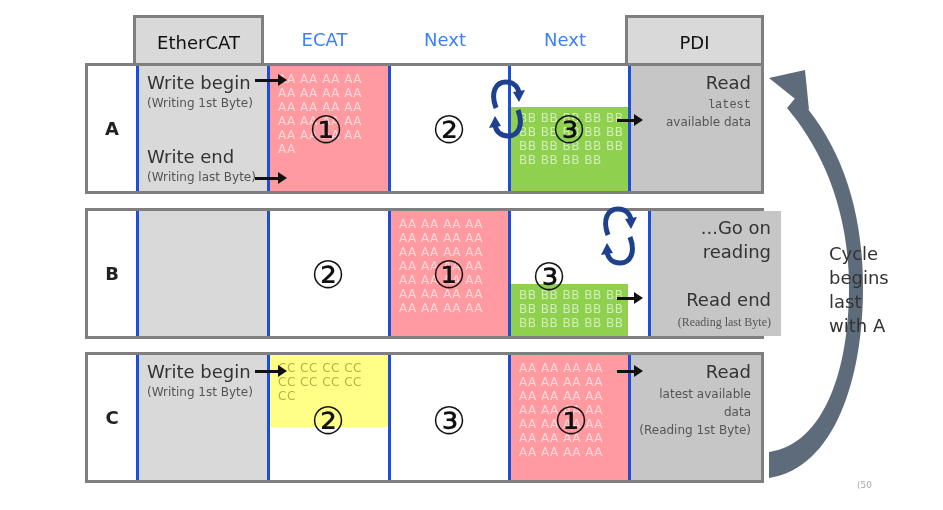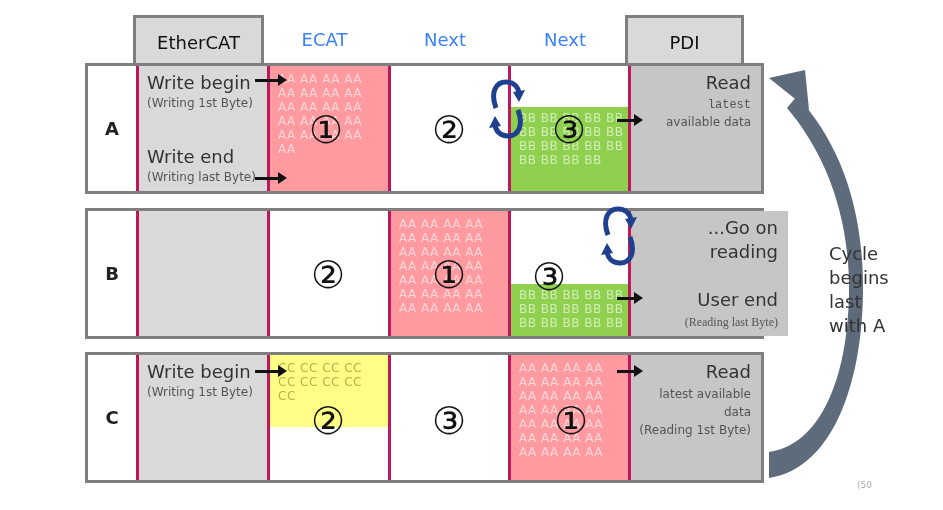--- a/index.html
+++ b/index.html
@@ -3,21 +3,21 @@
 <meta charset="utf-8">
 <style>
   html, body { margin:0; padding:0; background:#ffffff; }
   body { width:943px; height:510px; position:relative; overflow:hidden; font-family:"DejaVu Sans", sans-serif; color:#222; }
   .abs { position:absolute; box-sizing:border-box; }
   .hdr { text-align:center; font-size:18px; line-height:50px; top:15px; height:50px; }
   .hdr.boxed { background:#d9d9d9; border:3px solid #7f7f7f; border-bottom:none; font-weight:normal; color:#111; }
   .hdr.plain { color:#3b82f6; }
   .row { border:3px solid #7f7f7f; background:#fff; }
   .cell { position:absolute; top:0; bottom:0; box-sizing:border-box; }
-  .cell.sep { border-left:3px solid #be185d; }
+  .cell.sep { border-left:3px solid #1d4ed8; }
   .gray { background:#d9d9d9; }
   .gray2 { background:#c6c6c6; }
   .rowlbl { font-weight:bold; font-size:18px; display:flex; align-items:center; justify-content:center; }
   .pink { background:#ff9aa0; }
   .green { background:#8fd14f; }
   .yellow { background:#ffff88; }
   .hex { position:absolute; color:rgba(255,255,255,0.6); font-size:12px; line-height:14px; letter-spacing:0.5px; white-space:pre; font-family:"DejaVu Sans", sans-serif; }
   .hex.cc { color:#b8b040; }
   .num { position:absolute; font-size:38px; color:#111; line-height:40px; width:44px; text-align:center; }
   .txt-lg { font-size:18px; color:#333; white-space:nowrap; }
@@ -28,21 +28,21 @@
   .cycle-text { font-size:18px; line-height:24px; color:#333; }
   .pagenum { font-size:9px; color:#aaa; }
 </style>
 </head>
 <body>
 
 <div class="abs hdr boxed" style="left:133px;width:131px;">EtherCAT</div>
 <div class="abs hdr plain" style="left:264px;width:121px;">ECAT</div>
 <div class="abs hdr plain" style="left:385px;width:120px;">Next</div>
 <div class="abs hdr plain" style="left:505px;width:120px;">Next</div>
-<div class="abs hdr boxed" style="left:625px;width:119px;">PDI</div>
+<div class="abs hdr boxed" style="left:625px;width:139px;">PDI</div>
 
 <div class="abs row" style="left:85px;top:63px;width:679px;height:131px;">
   <div class="cell rowlbl" style="left:0;width:48px;">
       <span>A</span>
     </div>
   <div class="cell sep gray" style="left:48px;width:131px;">
     <div class="abs txt-lg" style="left:8px;top:6px;">Write begin</div>
     <div class="abs txt-sm" style="left:8px;top:30px;">(Writing 1st Byte)</div>
     <div class="abs txt-lg" style="left:8px;top:80px;text-align:right;">Write end</div>
     <div class="abs txt-sm" style="left:8px;top:104px;">(Writing last Byte)</div>
@@ -94,24 +94,24 @@
     <div class="num" style="left:36px;top:44px;">①</div>
   </div>
   <div class="cell sep" style="left:420px;width:120px;">
     <div class="abs green" style="left:0;right:0;top:73px;bottom:0;">
       <div class="hex" style="left:8px;top:4px;">BB BB BB BB BB
 BB BB BB BB BB
 BB BB BB BB BB</div>
     </div>
     <div class="num" style="left:16px;top:46px;">③</div>
   </div>
-  <div class="cell sep gray2" style="left:540px;width:160px;">
+  <div class="cell sep gray2" style="left:560px;width:133px;">
     <div class="abs txt-lg right" style="right:10px;top:6px;">...Go on</div>
     <div class="abs txt-lg right" style="right:10px;top:30px;">reading</div>
-    <div class="abs txt-lg right" style="right:10px;top:78px;">User end</div>
+    <div class="abs txt-lg right" style="right:10px;top:78px;">Read end</div>
     <div class="abs txt-sm right" style="right:10px;top:104px;font-family:Liberation Serif, serif;">(Reading last Byte)</div>
   </div>
 </div>
 
 <div class="abs row" style="left:85px;top:352px;width:679px;height:131px;">
   <div class="cell rowlbl" style="left:0;width:48px;">
       <span>C</span>
     </div>
   <div class="cell sep gray" style="left:48px;width:131px;">
     <div class="abs txt-lg" style="left:8px;top:6px;">Write begin</div>

